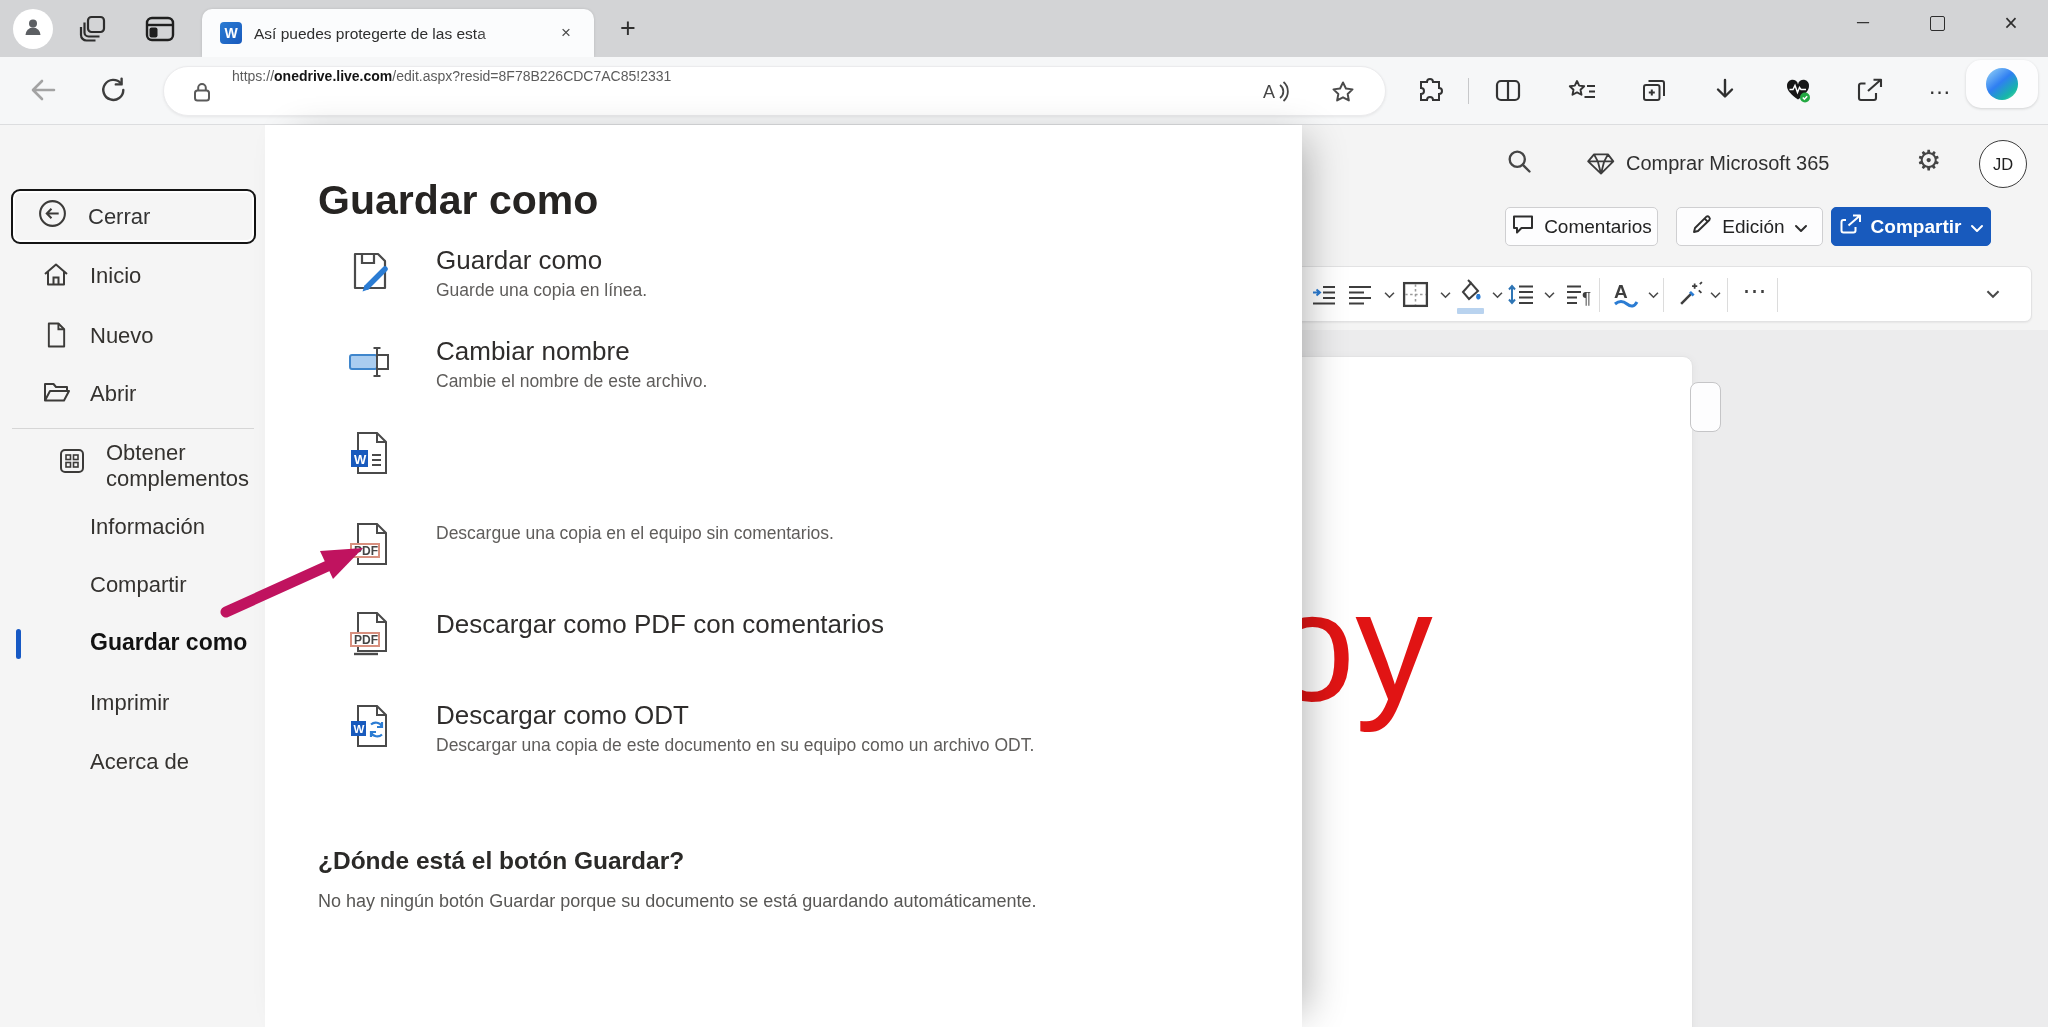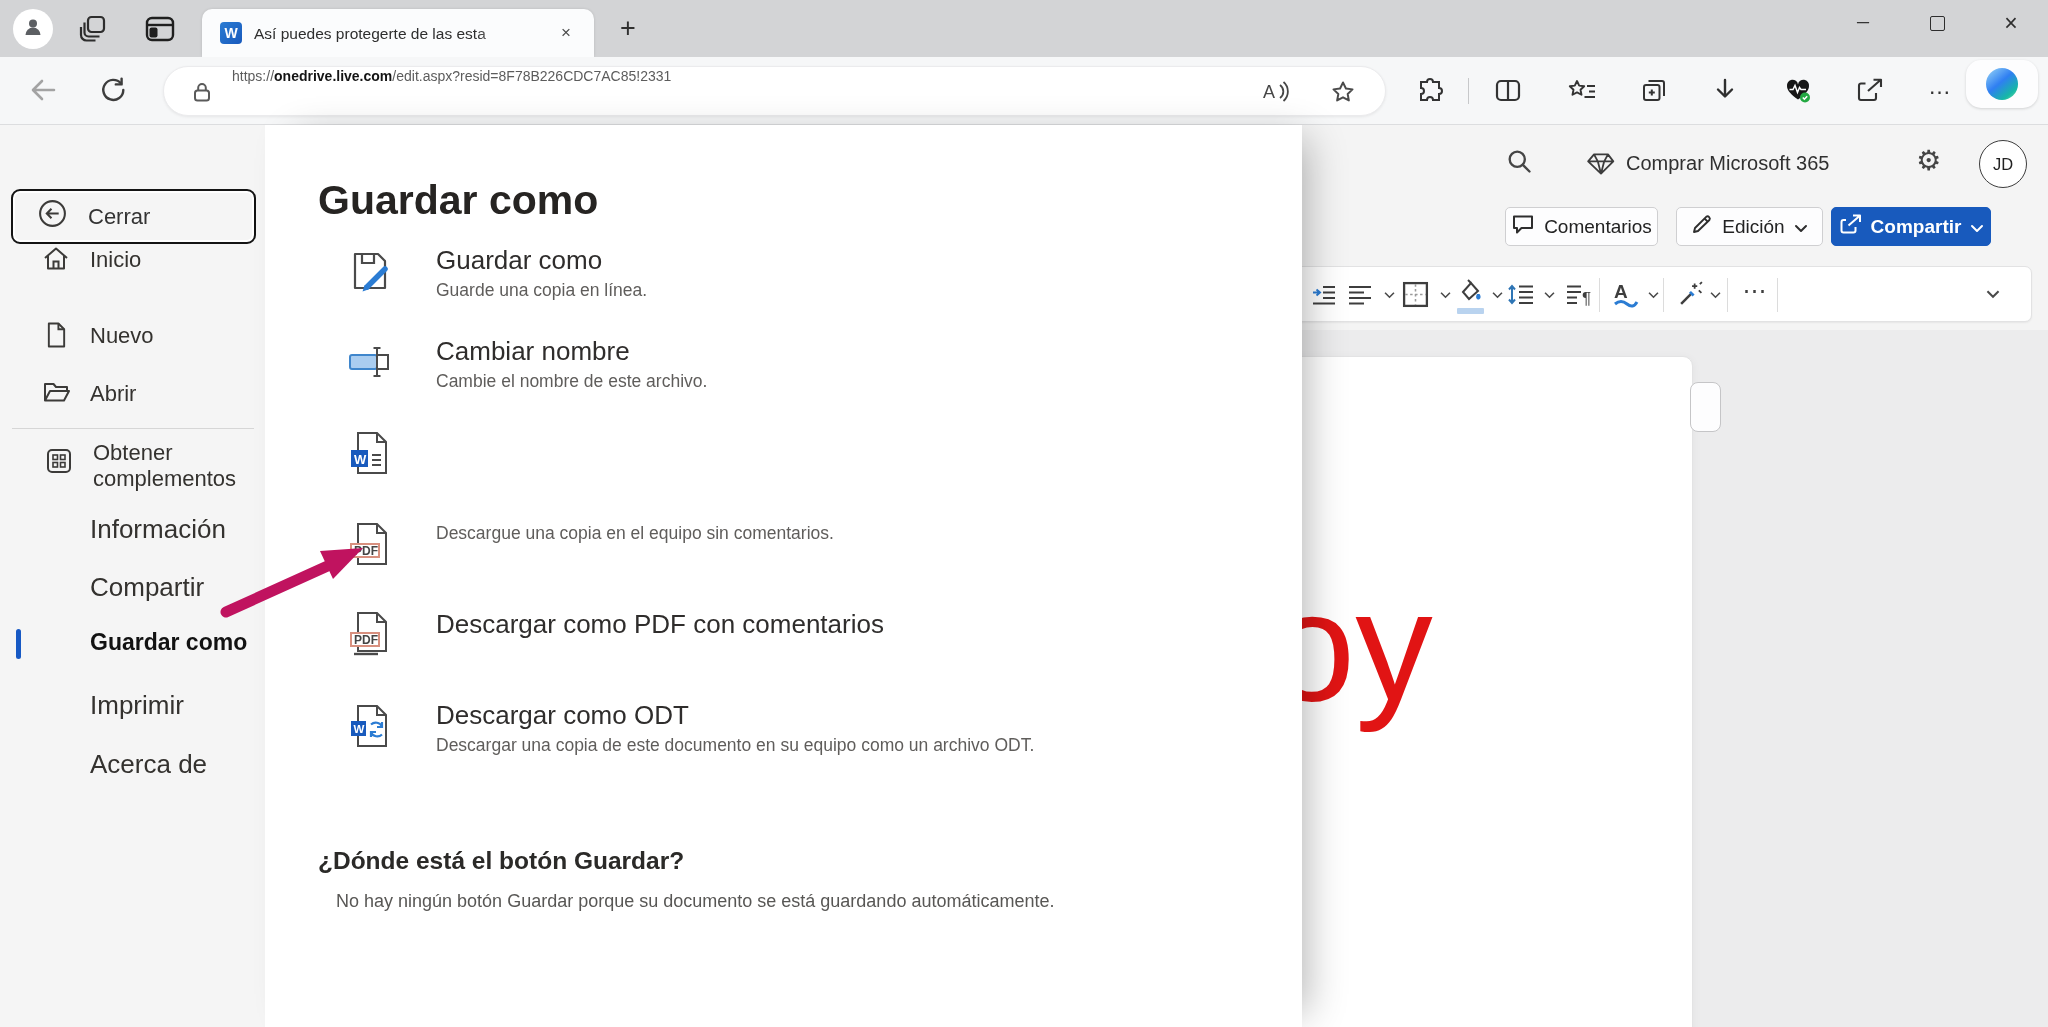--- a/index.html
+++ b/index.html
@@ -77,37 +77,37 @@
 
   
   .bs-sidebar{position:absolute;left:0;top:0;width:265px;height:902px;background:#f5f5f5;z-index:30;}
   .close-btn{position:absolute;left:11px;top:64px;width:245px;height:55px;border:2.5px solid #141414;
              border-radius:9px;box-shadow:inset 0 0 0 2px #fff;display:flex;align-items:center;gap:20px;
              padding-left:24px;font-size:22px;color:#333;background:#f5f5f5;}
   .side-row{position:absolute;left:0;width:265px;height:30px;}
   .side-row .sic{position:absolute;left:42px;top:0px;}
   .side-row .slbl{position:absolute;left:90px;top:2px;font-size:22px;color:#34322f;}
   .side-div{position:absolute;left:12px;top:303px;width:242px;height:1px;background:#d6d6d6;}
-  .addins-row{position:absolute;left:3px;top:315px;width:265px;height:56px;}
+  .addins-row{position:absolute;left:16px;top:315px;width:265px;height:56px;}
   .addins-row .sic{position:absolute;left:42px;top:7px;}
   .addins-row .slbl{position:absolute;left:90px;top:0;width:160px;font-size:22px;line-height:26px;color:#34322f;}
-  .sec-lbl{position:absolute;left:90px;font-size:26px;color:#34322f;}
+  .sec-lbl{position:absolute;left:90px;font-size:22px;color:#34322f;}
   .sec-lbl.sel{font-weight:700;color:#121212;font-size:23px;}
   .accent-bar{position:absolute;left:16px;top:504px;width:5px;height:30px;border-radius:3px;background:#1759c4;}
 
   .bs-panel{position:absolute;left:265px;top:0;width:1037px;height:902px;background:#fff;z-index:30;
             box-shadow:18px 0 38px -14px rgba(0,0,0,.30);}
   .bs-title{position:absolute;left:53px;top:52px;font-size:41px;font-weight:600;color:#262422;}
   .bs-list{position:absolute;left:53px;top:120px;width:760px;}
   .bs-item{display:flex;align-items:flex-start;gap:40px;height:58px;margin-bottom:33px;padding-left:26px;}
   .bs-item .iconbox{width:52px;height:52px;flex:0 0 52px;display:flex;align-items:center;justify-content:center;}
   .bs-item .t{font-size:26px;color:#2f2d2c;line-height:30px;}
   .bs-item .d{font-size:17.5px;color:#5f5d5b;line-height:24px;margin-top:3px;}
   .bs-where-t{position:absolute;left:53px;top:722px;font-size:24.5px;font-weight:600;color:#2b2a28;}
-  .bs-where-d{position:absolute;left:71px;top:766px;font-size:18px;color:#585755;}
+  .bs-where-d{position:absolute;left:53px;top:766px;font-size:18px;color:#585755;}
 
   .annot-arrow{position:absolute;left:196px;top:401px;z-index:40;}
 </style>
 </head>
 <body>
 
 <div class="stage">
 
   <div class="tabstrip">
     <div class="profile-btn">
@@ -379,21 +379,21 @@
       <div class="close-btn">
         <span>
           <svg width="31" height="31" viewBox="0 0 30 30">
               <circle cx="15" cy="15" r="12" fill="none" stroke="#3c3b39" stroke-width="2"></circle>
               <path d="M21 15 H10 M14 10.5 L9.5 15 l4.5 4.5" fill="none" stroke="#3c3b39" stroke-width="2"></path>
             </svg>
         </span>
         <span>Cerrar</span>
       </div>
 
-      <div class="side-row" style="top:120px;">
+      <div class="side-row" style="top:136px;">
         <span class="sic">
           <svg width="28" height="27" viewBox="0 0 28 26">
               <path d="M3 12.5 L14 3 l11 9.5 M6 10.5 V23 h16 V10.5" fill="none" stroke="#3c3b39" stroke-width="2" stroke-linejoin="round"></path>
               <path d="M11.5 23 v-7 h5 v7" fill="none" stroke="#3c3b39" stroke-width="2"></path>
             </svg>
         </span>
         <span class="slbl">Inicio</span>
       </div>
       <div class="side-row" style="top:196px;padding-left:34px;">
         <span class="sic" style="left:45px;">

